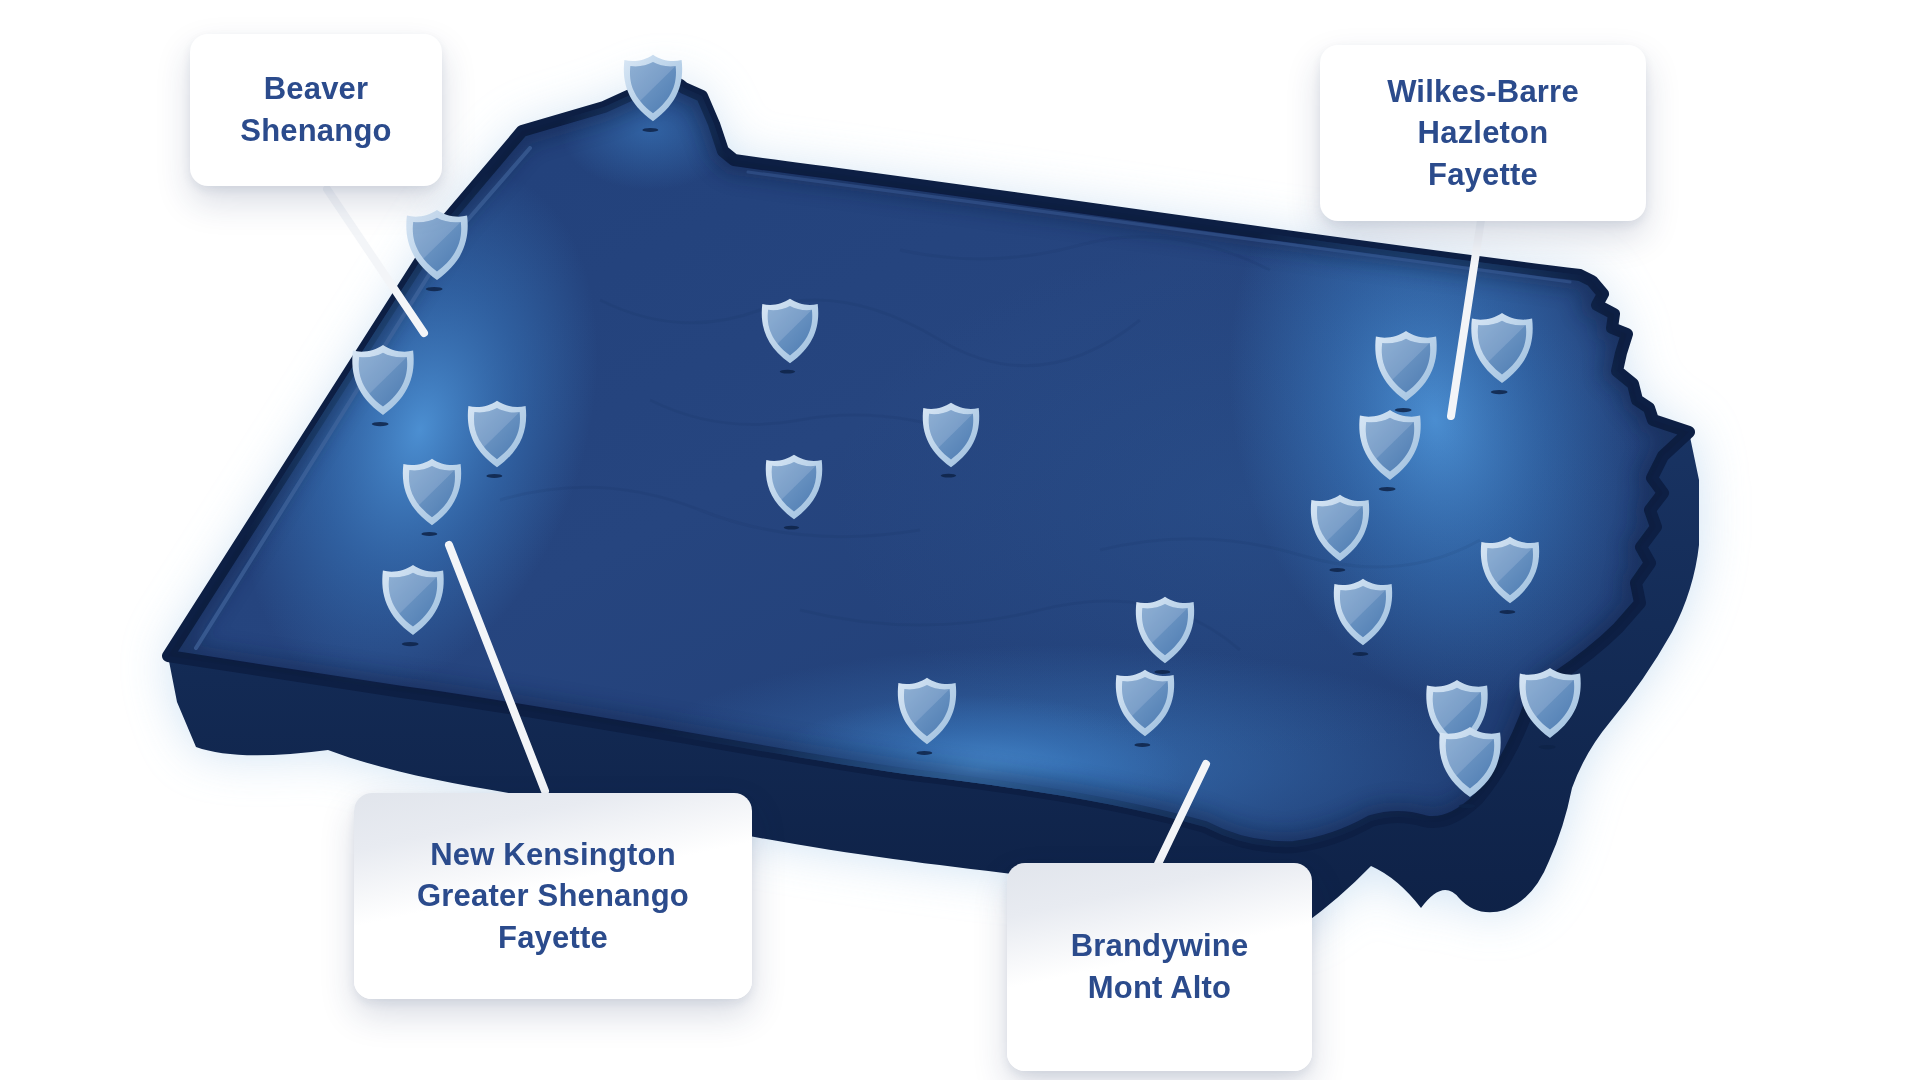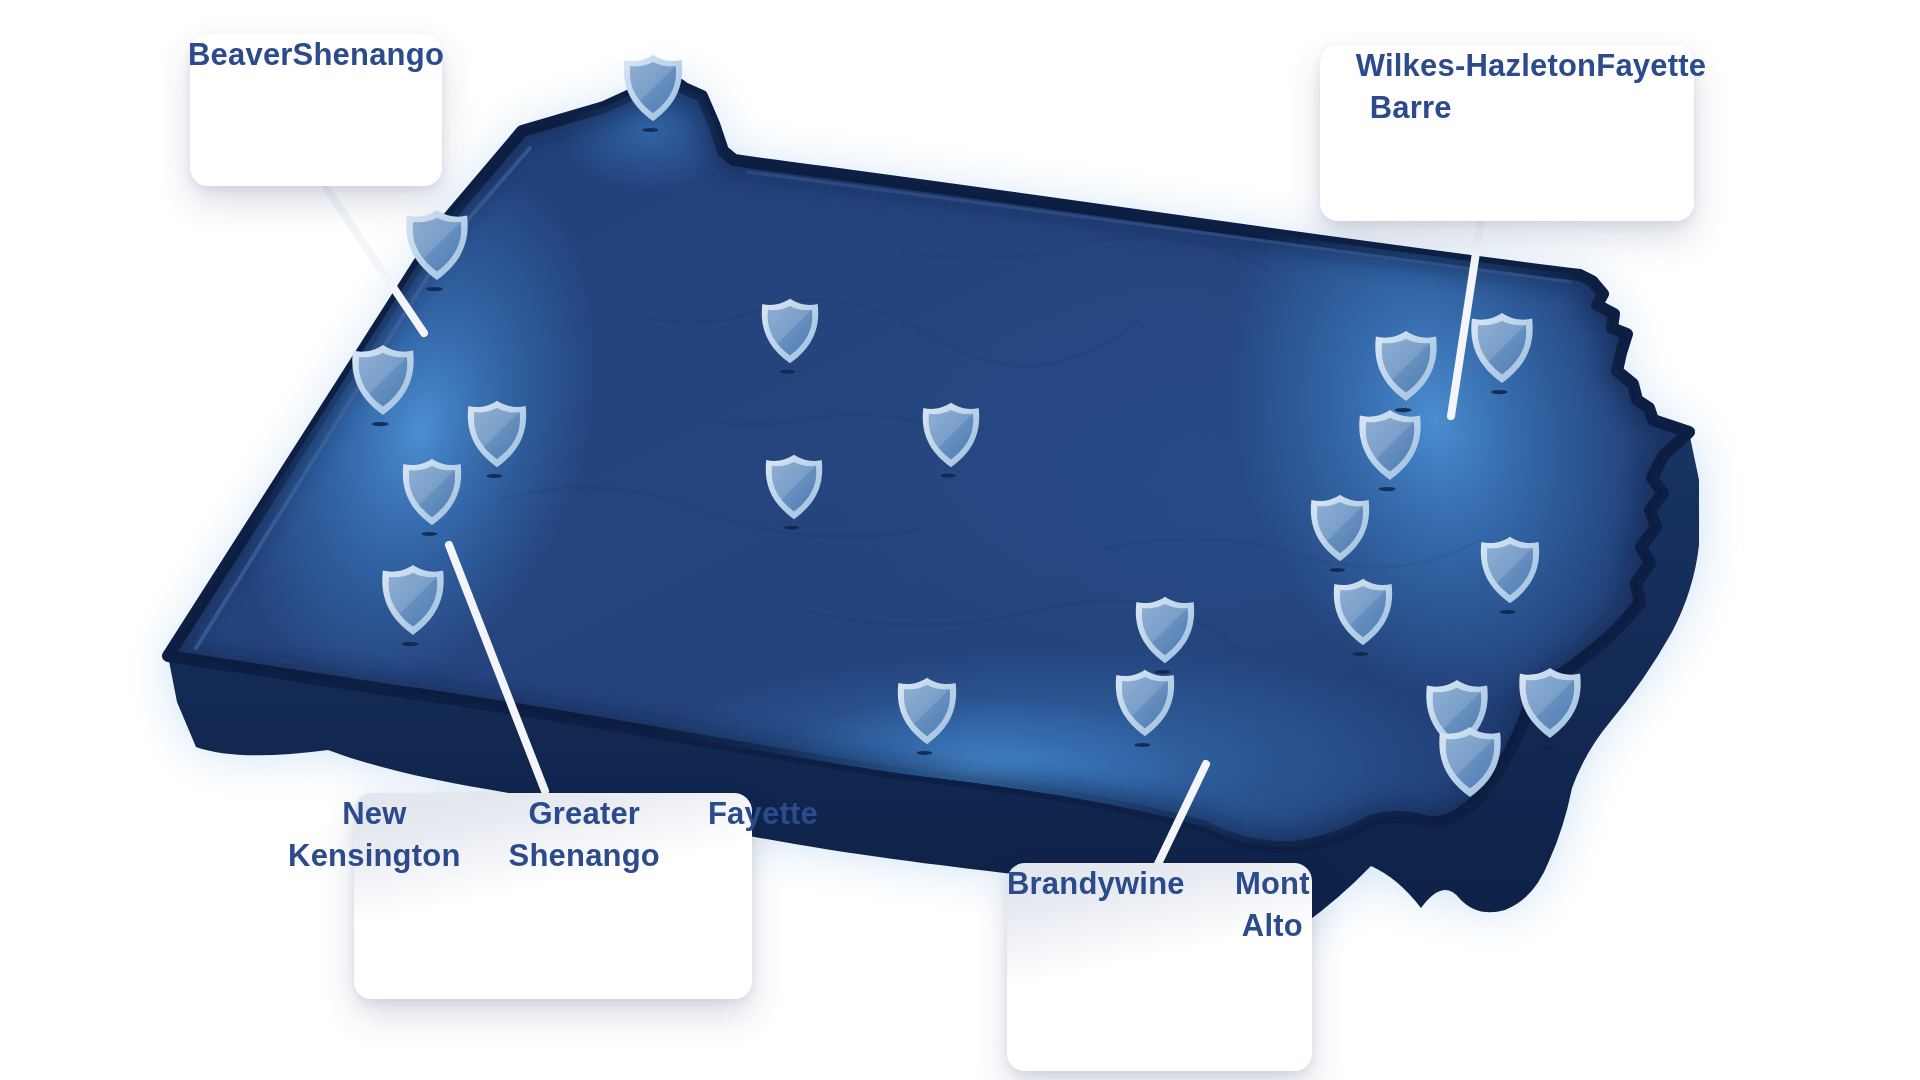--- a/index.html
+++ b/index.html
@@ -2,29 +2,28 @@
 <html><head>
 <meta charset="utf-8">
 <style>
   html,body{margin:0;padding:0;background:#ffffff;}
   .stage{
     position:relative;width:1920px;height:1080px;overflow:hidden;background:#ffffff;
     font-family:"Liberation Sans",sans-serif;
   }
   .scene-svg{position:absolute;left:0;top:0;width:1920px;height:1080px;display:block;}
   .campus-card{
-    position:absolute;display:flex;justify-content:center;
+    position:absolute;display:flex;flex-direction:column;justify-content:center;
     text-align:center;background:#ffffff;border-radius:18px;
     box-shadow:0 16px 34px rgba(28,48,92,.17), 0 4px 10px rgba(28,48,92,.08);
     color:#2b4b8c;font-weight:700;font-size:31px;line-height:1.34;letter-spacing:.2px;
     z-index:5;
   }
   .campus-card.shaded{
     background:linear-gradient(168deg,#e1e5ec 0%,#e8ebf1 20%,#ffffff 46%);
-    gap:48px;
   }
   .card-line:empty{display:none;}
 </style>
 </head>
 <body>
 
 <div class="stage">
 
   <svg class="scene-svg" viewBox="0 0 1920 1080">
     <defs>
@@ -141,21 +140,21 @@
         <use href="#shield-symbol" width="100" height="124" x="-50" y="-54" transform="translate(1470,762) scale(0.7)"></use>
       </g>
   </svg>
 
   <div class="campus-card" style="left: 190px; top: 34px; width: 252px; height: 152px;">
     <div class="card-line">Beaver</div>
     <div class="card-line">Shenango</div>
 
   </div>
 
-  <div class="campus-card" style="left: 1320px; top: 45px; width: 326px; height: 176px; padding-left: 48px;">
+  <div class="campus-card" style="left: 1320px; top: 45px; width: 326px; height: 176px;">
     <div class="card-line">Wilkes-Barre</div>
     <div class="card-line">Hazleton</div>
     <div class="card-line">Fayette</div>
   </div>
 
   <div class="campus-card shaded" style="left: 354px; top: 793px; width: 398px; height: 206px;">
     <div class="card-line">New Kensington</div>
     <div class="card-line">Greater Shenango</div>
     <div class="card-line">Fayette</div>
   </div>

